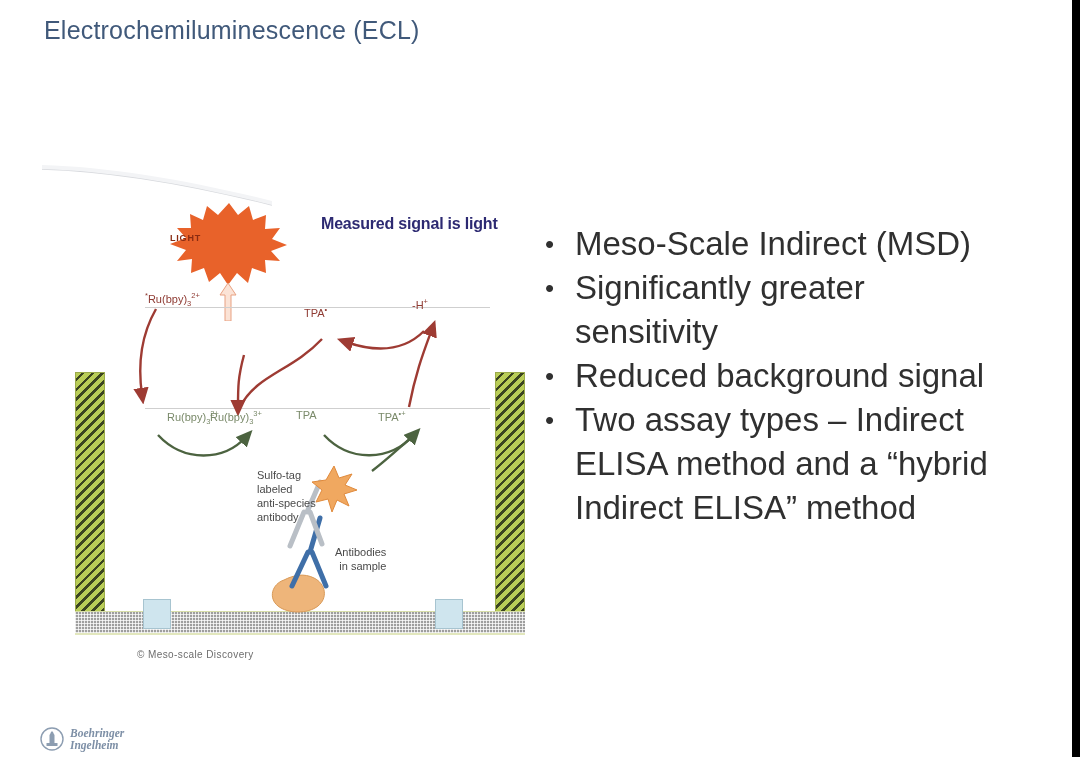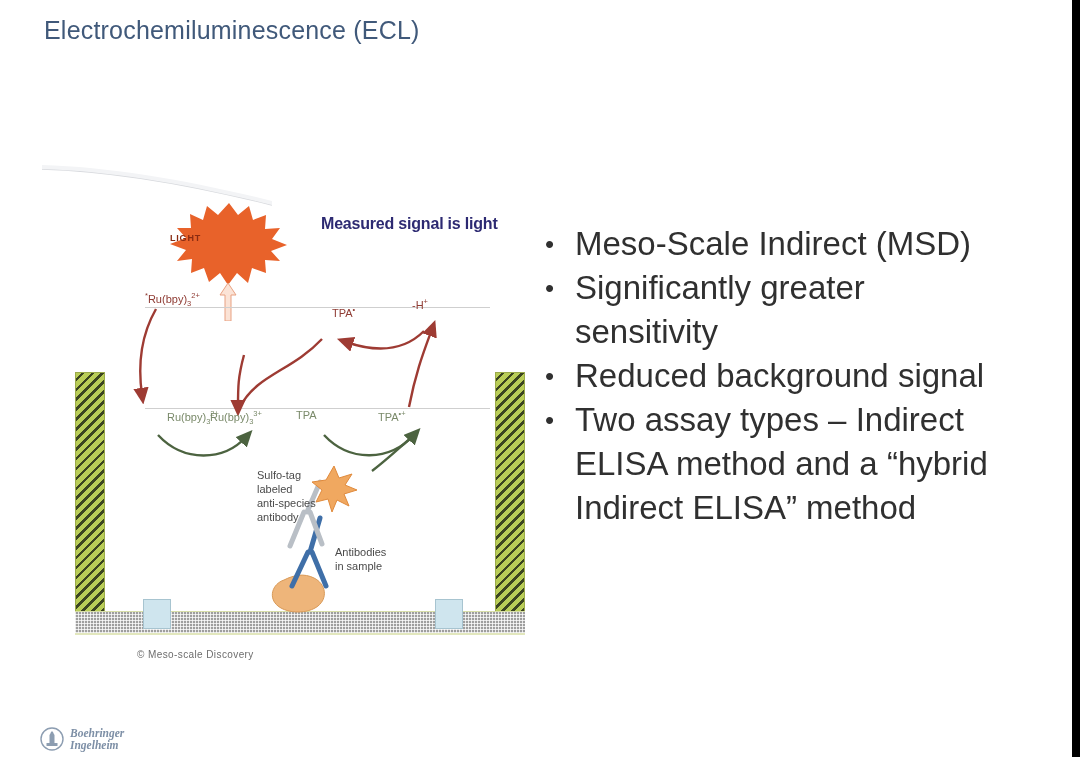--- a/index.html
+++ b/index.html
@@ -211,21 +211,21 @@
     height: 160px;
   }
   .ab-note {
     position: absolute;
     font-size: 11px;
     line-height: 14px;
     color: #4a4a4a;
     white-space: pre-line;
   }
   #sulfo-note { left: 215px; top: 303px; }
-  #sample-note { left: 293px; top: 380px; }
+  #sample-note { left: 293px; top: 380px; text-align: right; }
 
   #figure-caption {
     position: absolute;
     left: 95px;
     top: 484px;
     font-size: 10px;
     color: #6d6d6d;
     letter-spacing: 0.4px;
     white-space: nowrap;
   }
@@ -310,21 +310,21 @@
 
         <path d="M26,140 C52,168 92,166 114,142" stroke="#4c6340" stroke-width="2.4" fill="none" marker-end="url(#greenhead)"></path>
         <path d="M192,140 C218,168 258,166 282,140" stroke="#4c6340" stroke-width="2.4" fill="none" marker-end="url(#greenhead)"></path>
         <path d="M240,176 C258,162 268,152 280,142" stroke="#4c6340" stroke-width="2.4" fill="none"></path>
       </svg>
     </div>
 
     <div class="species upper" style="left:103px; top:126px;">
       <sup>*</sup>Ru(bpy)<sub>3</sub><sup>2+</sup>
     </div>
-    <div class="species upper" style="left:262px; top:140px;margin-left:28px;">
+    <div class="species upper" style="left:262px; top:140px;">
       TPA<sup>•</sup>
     </div>
     <div class="species upper" style="left:370px; top:132px;">
       -H<sup>+</sup>
     </div>
 
     <div class="species" style="left:85px; top:244px;margin-left:40px;">
       Ru(bpy)<sub>3</sub><sup>2+</sup>
     </div>
     <div class="species" style="left:168px; top:244px;">

